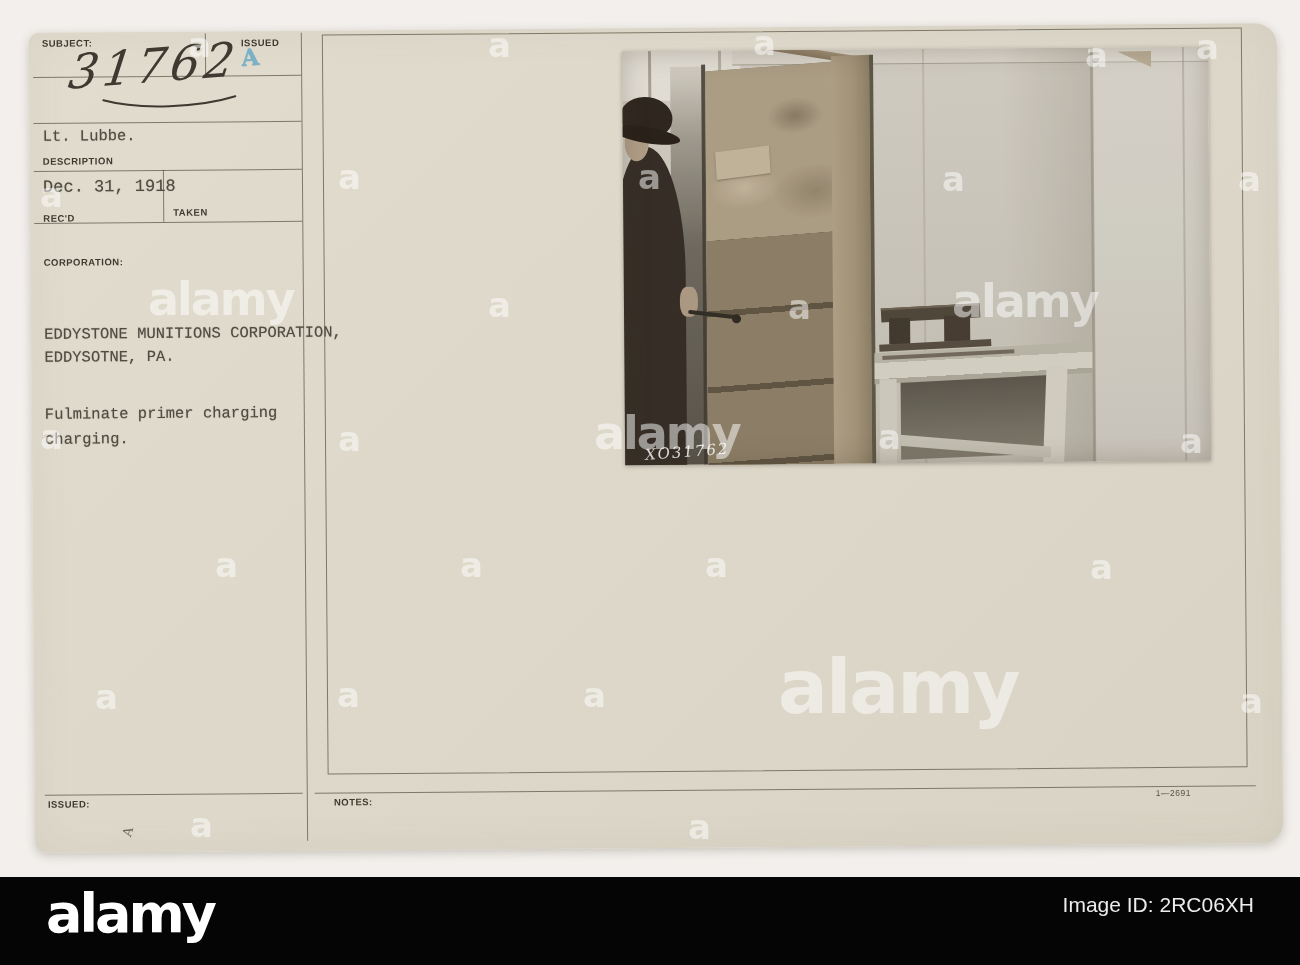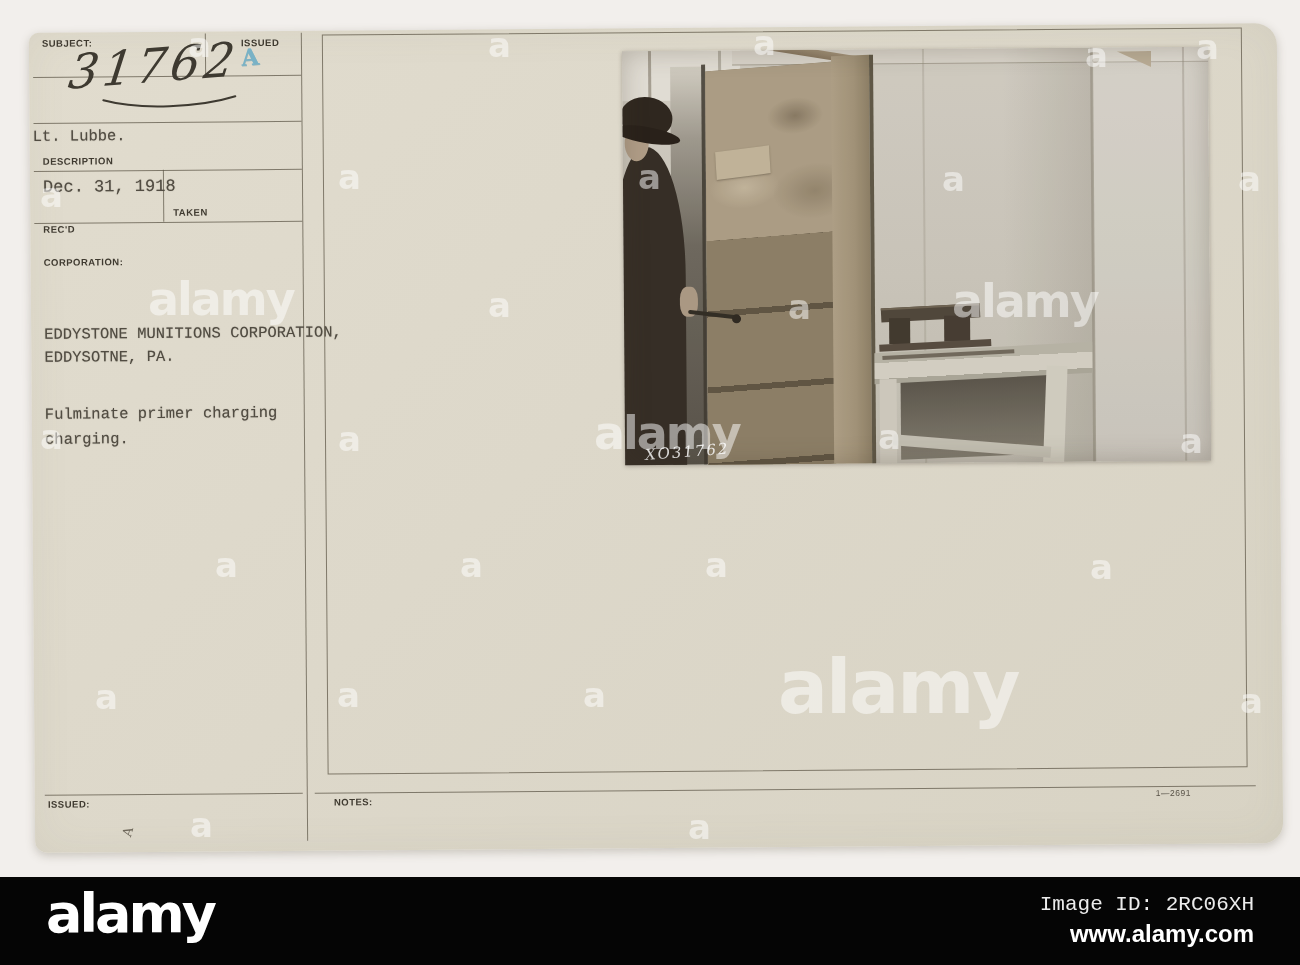--- a/index.html
+++ b/index.html
@@ -106,21 +106,21 @@
          font-size:15px;color:rgba(255,255,255,.85);transform:rotate(-4deg);letter-spacing:2px;}
   
   #wm-layer{position:absolute;left:0;top:0;width:1300px;height:877px;pointer-events:none;}
   .wm{position:absolute;font-family:"DejaVu Sans",sans-serif;font-weight:700;
       color:rgba(255,255,255,.5);line-height:1;}
   
   .bottom-bar{position:absolute;left:0;top:877px;width:1300px;height:88px;background:#050505;}
   .bar-logo{position:absolute;left:46px;top:10px;font-family:"DejaVu Sans",sans-serif;
       font-weight:700;font-size:54px;color:#ffffff;letter-spacing:-3px;line-height:1;}
   .bar-right{position:absolute;right:46px;top:16px;text-align:right;}
-  .bar-id{font-size:21px;color:#ececec;font-family:Liberation Mono, monospace;}
+  .bar-id{font-size:21px;color:#ececec;font-family:Liberation Sans, sans-serif;}
   .bar-url{margin-top:4px;font-size:24px;font-weight:700;color:#ffffff;}
 </style>
 </head>
 <body>
 
 <div class="stage">
 
   <div class="card">
 
     <div class="vl vl1"></div>
@@ -134,25 +134,25 @@
     <div class="vl vl3"></div>
 
     <div class="flabel" style="left:13px;top:5px">SUBJECT:</div>
     <div class="handwritten">31762</div>
     <svg class="flourish" width="140" height="18">
       <path d="M4 6 C 40 16, 100 14, 136 3" stroke="#3e3a31" stroke-width="2" fill="none" stroke-linecap="round"></path>
     </svg>
     <div class="flabel" style="left:212px;top:6px">ISSUED</div>
     <div class="stamp-blue">A</div>
 
-    <div class="typed" style="left:3px;top:95px">Lt. Lubbe.</div>
+    <div class="typed" style="left:13px;top:95px">Lt. Lubbe.</div>
     <div class="flabel" style="left:13px;top:123px">DESCRIPTION</div>
 
     <div class="typed" style="left:13px;top:145px;font-size:17px">Dec. 31, 1918</div>
-    <div class="flabel" style="left:13px;top:191px">REC'D</div>
+    <div class="flabel" style="left:13px;top:180px">REC'D</div>
     <div class="flabel" style="left:143px;top:175px">TAKEN</div>
 
     <div class="flabel" style="left:13px;top:224px">CORPORATION:</div>
     <div class="typed" style="left:13px;top:293px">EDDYSTONE MUNITIONS CORPORATION,</div>
     <div class="typed" style="left:13px;top:316px">EDDYSOTNE, PA.</div>
     <div class="typed" style="left:13px;top:373px">Fulminate primer charging</div>
     <div class="typed" style="left:13px;top:398px">charging.</div>
 
     <div class="flabel" style="left:13px;top:766px">ISSUED:</div>
     <div class="flabel" style="left:299px;top:766px">NOTES:</div>
@@ -233,16 +233,15 @@
       <span class="wm" style="left: 148px; top: 276px; font-size: 46px; letter-spacing: -2px;">alamy</span>
       <span class="wm" style="left: 952px; top: 278px; font-size: 46px; letter-spacing: -2px;">alamy</span>
       <span class="wm" style="left: 594px; top: 410px; font-size: 46px; letter-spacing: -2px;">alamy</span>
       <span class="wm" style="left: 778px; top: 650px; font-size: 74px; letter-spacing: -2px;">alamy</span>
     </div>
 
   <div class="bottom-bar">
     <div class="bar-logo">alamy</div>
     <div class="bar-right">
       <div class="bar-id">Image ID: 2RC06XH</div>
-      <div class="bar-url">www.alamy.com</div>
     </div>
   </div>
 </div>
 
 </body></html>

